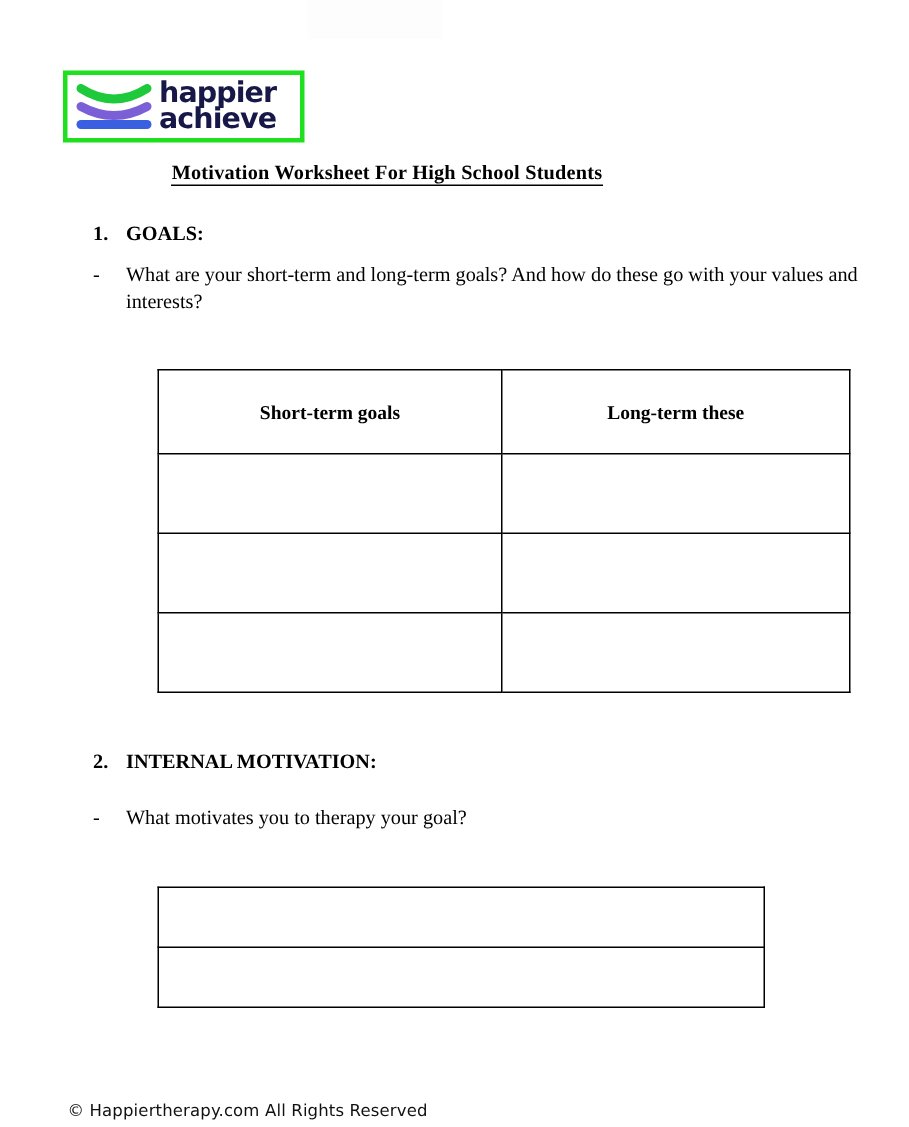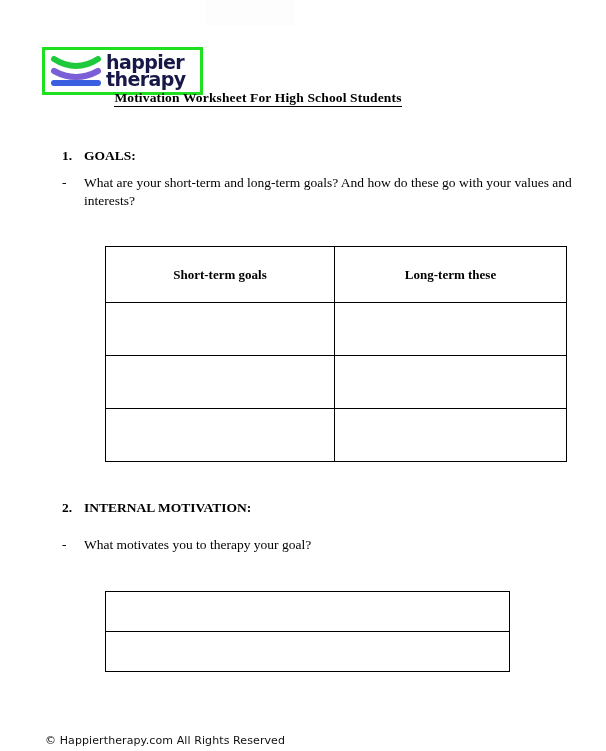--- a/index.html
+++ b/index.html
@@ -59,21 +59,21 @@
     top: 0px;
     width: 90px;
     height: 26px;
     background: #fdfdfd;
   }
 
   
   .doc-title {
     position: absolute;
     left: 0;
-    top: 90px;
+    top: 107px;
     width: 516px;
     text-align: center;
     font-weight: bold;
     font-size: 13.5px;
     letter-spacing: 0.15px;
   }
   .doc-title span {
     border-bottom: 1px solid #000;
     padding-bottom: 1px;
   }
@@ -167,21 +167,21 @@
 <div class="logo-ghost"></div>
 
 <div class="logo-box">
   <svg class="logo-mark" viewBox="0 0 54 42">
     <path d="M5 9 Q27 23 49 9" stroke="#1fc93c" stroke-width="6" fill="none" stroke-linecap="round"></path>
     <path d="M5 21 Q27 33 49 21" stroke="#7a5fd6" stroke-width="6" fill="none" stroke-linecap="round"></path>
     <path d="M5 33 L49 33" stroke="#3a5fe0" stroke-width="6" fill="none" stroke-linecap="round"></path>
   </svg>
   <div class="logo-words">
     <span>happier</span>
-    <span>therapy</span>
+    <span>achieve</span>
   </div>
 </div>
 
 <div class="doc-title">
   <span>Motivation Worksheet For High School Students</span>
 </div>
 
 <div class="section" id="section-goals">
   <div class="sec-head">
     <div class="sec-num">1.</div>

